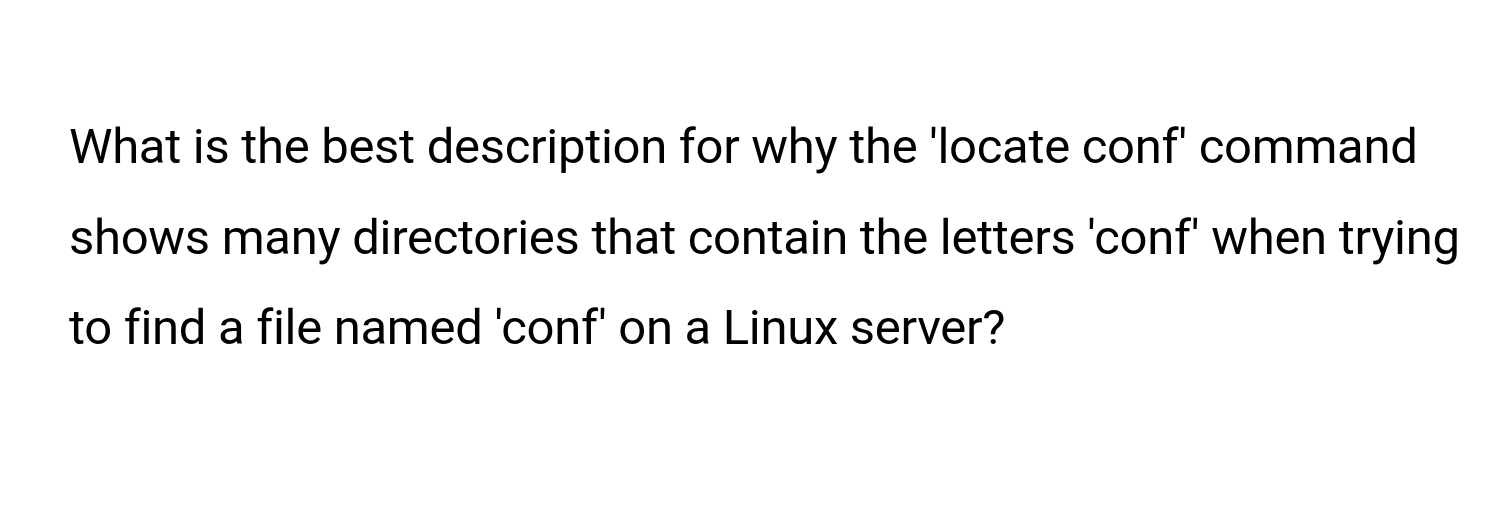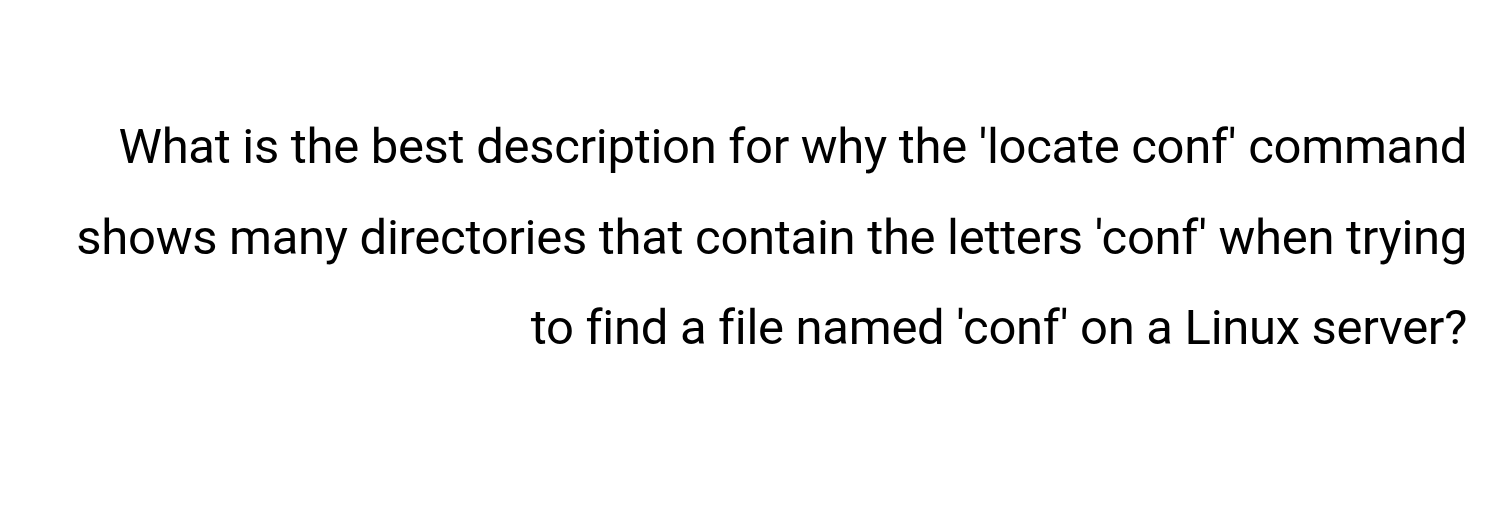--- a/index.html
+++ b/index.html
@@ -1,19 +1,18 @@
 <!DOCTYPE html>
 <html><head>
   <meta charset="utf-8">
   <style>
     * {
       margin: 9px;
       padding: 0;
       box-sizing: border-box;
-      text-align: right;
     }
     body {
       width: 1500px;
       height: 512px;
       background: #ffffff;
       font-family: -apple-system, BlinkMacSystemFont, "Segoe UI", Roboto, Helvetica, Arial, sans-serif;
       display: flex;
       align-items: flex-start;
       padding-top: 75px;
       padding-left: 42px;

